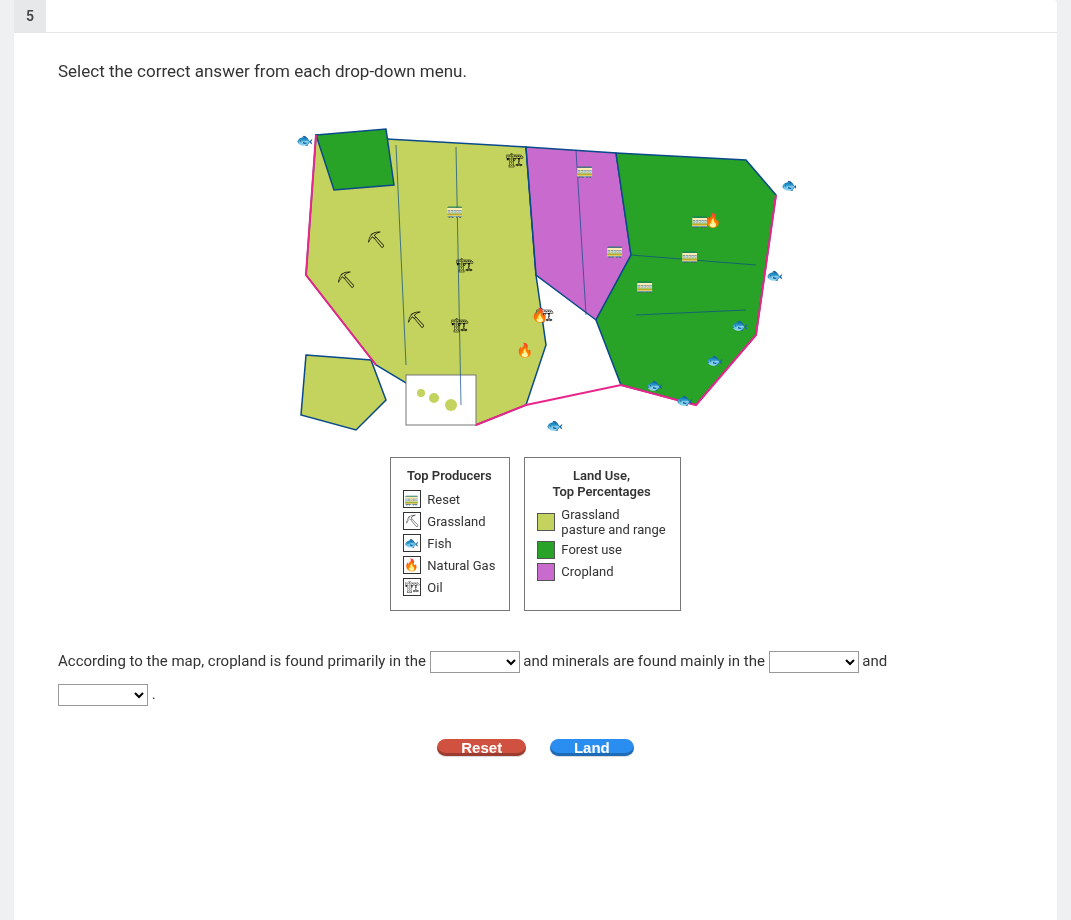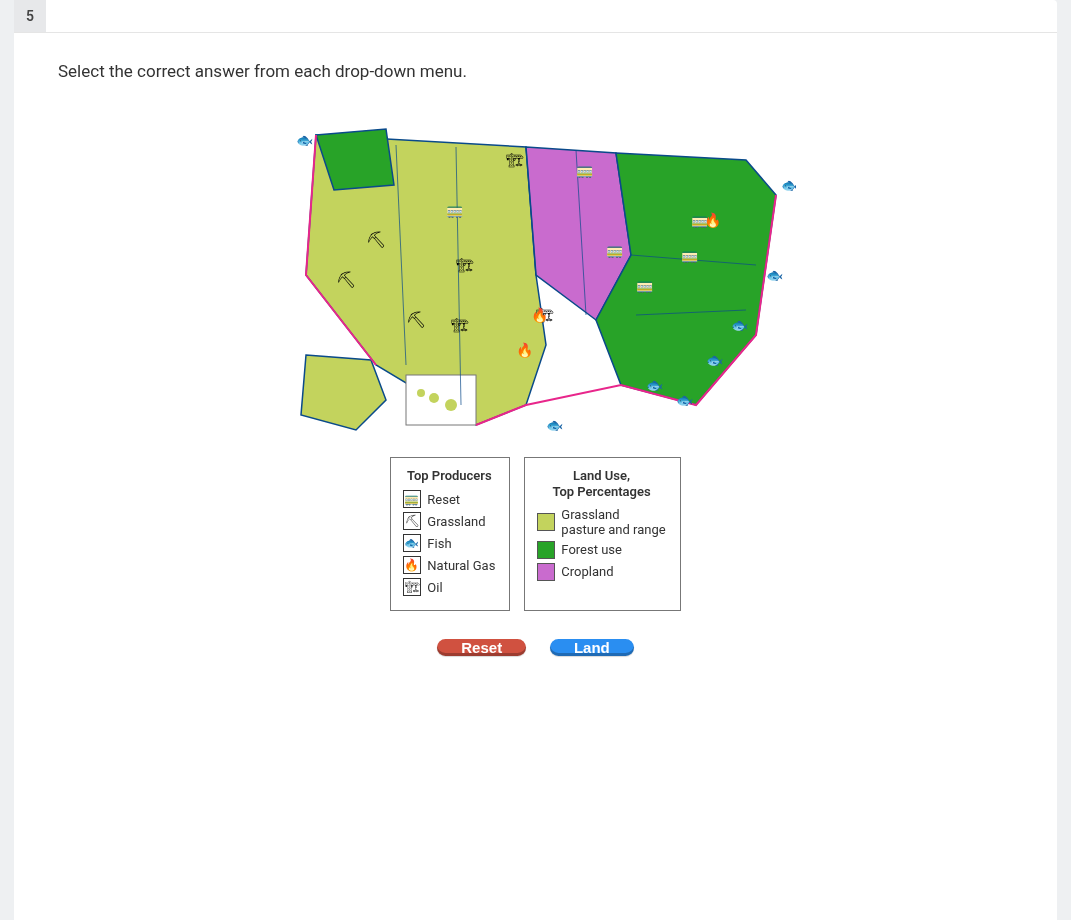--- a/index.html
+++ b/index.html
@@ -233,20 +233,29 @@
             <span>Forest use</span>
           </div>
           <div class="legend-item">
             <span class="swatch sw-crop"></span>
             <span>Cropland</span>
           </div>
         </div>
       </div>
     </div>
 
+    <div class="answer-area">
+      <span>According to the map, cropland is found primarily in the </span>
+      <select></select>
+      <span> and minerals are found mainly in the </span>
+      <select></select>
+      <span> and </span><br>
+      <select></select>
+      <span> .</span>
+    </div>
 
     <div class="buttons">
       <button class="btn btn-reset">Reset</button>
       <button class="btn btn-next">Land</button>
     </div>
 
   </div>
 </div>
 
 </body></html>

